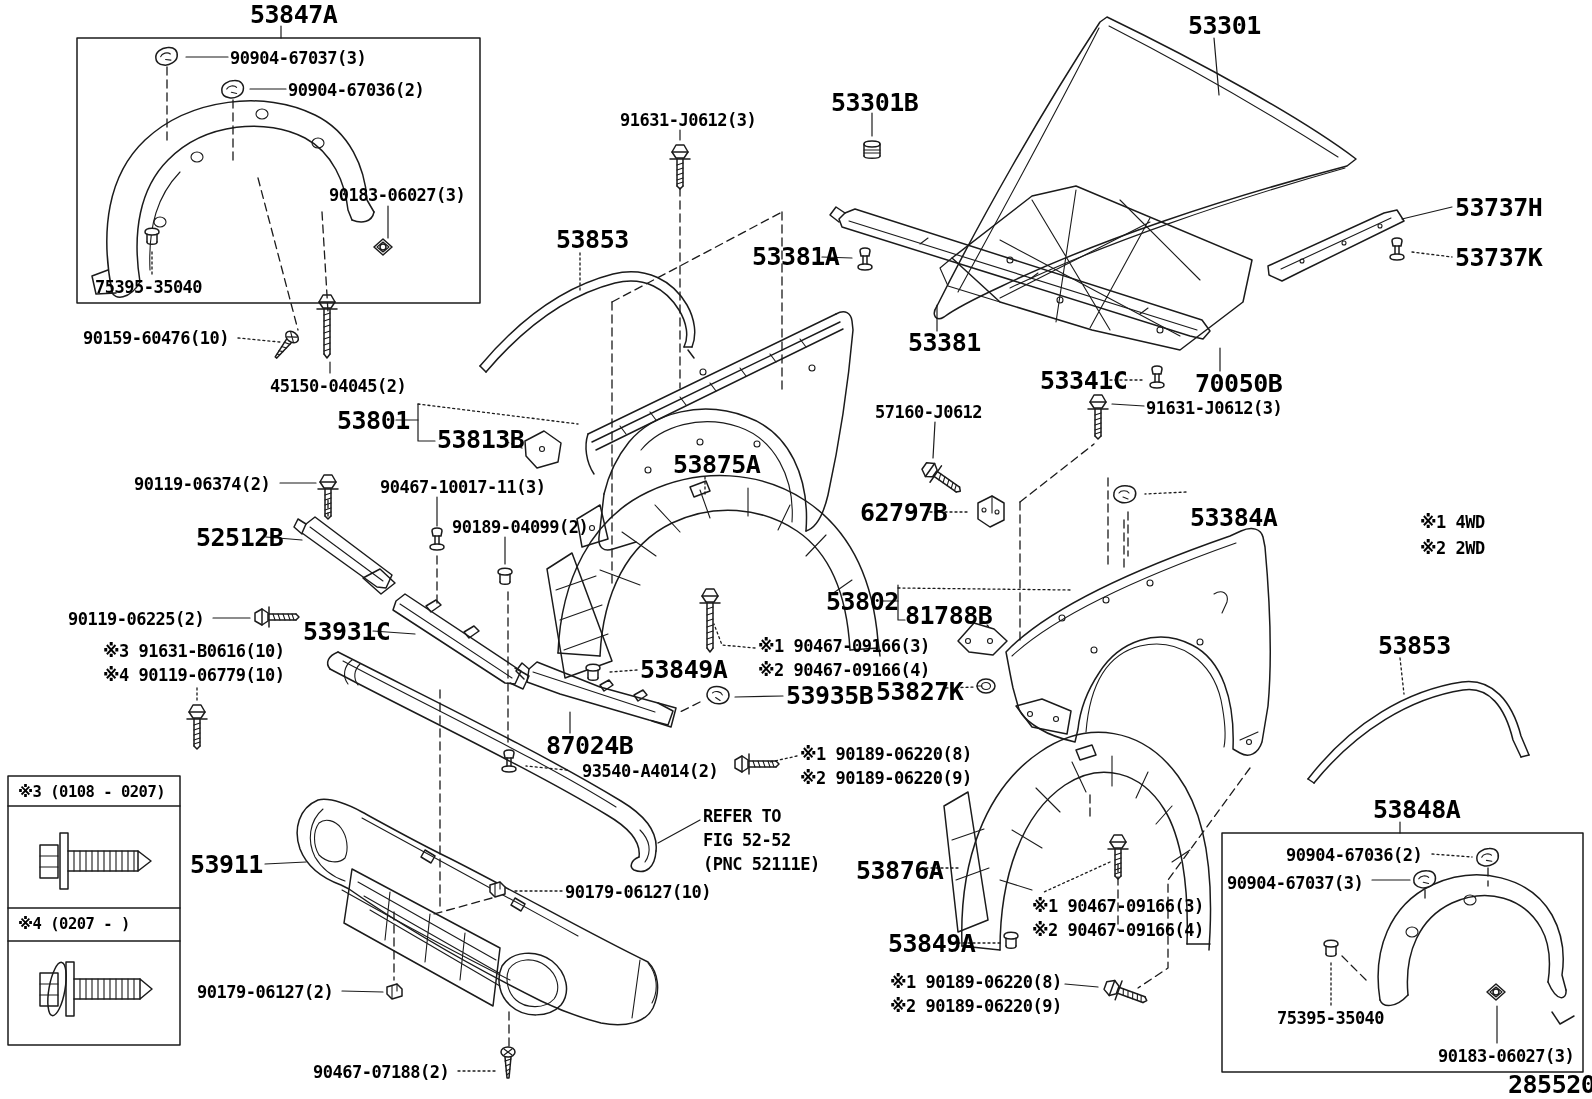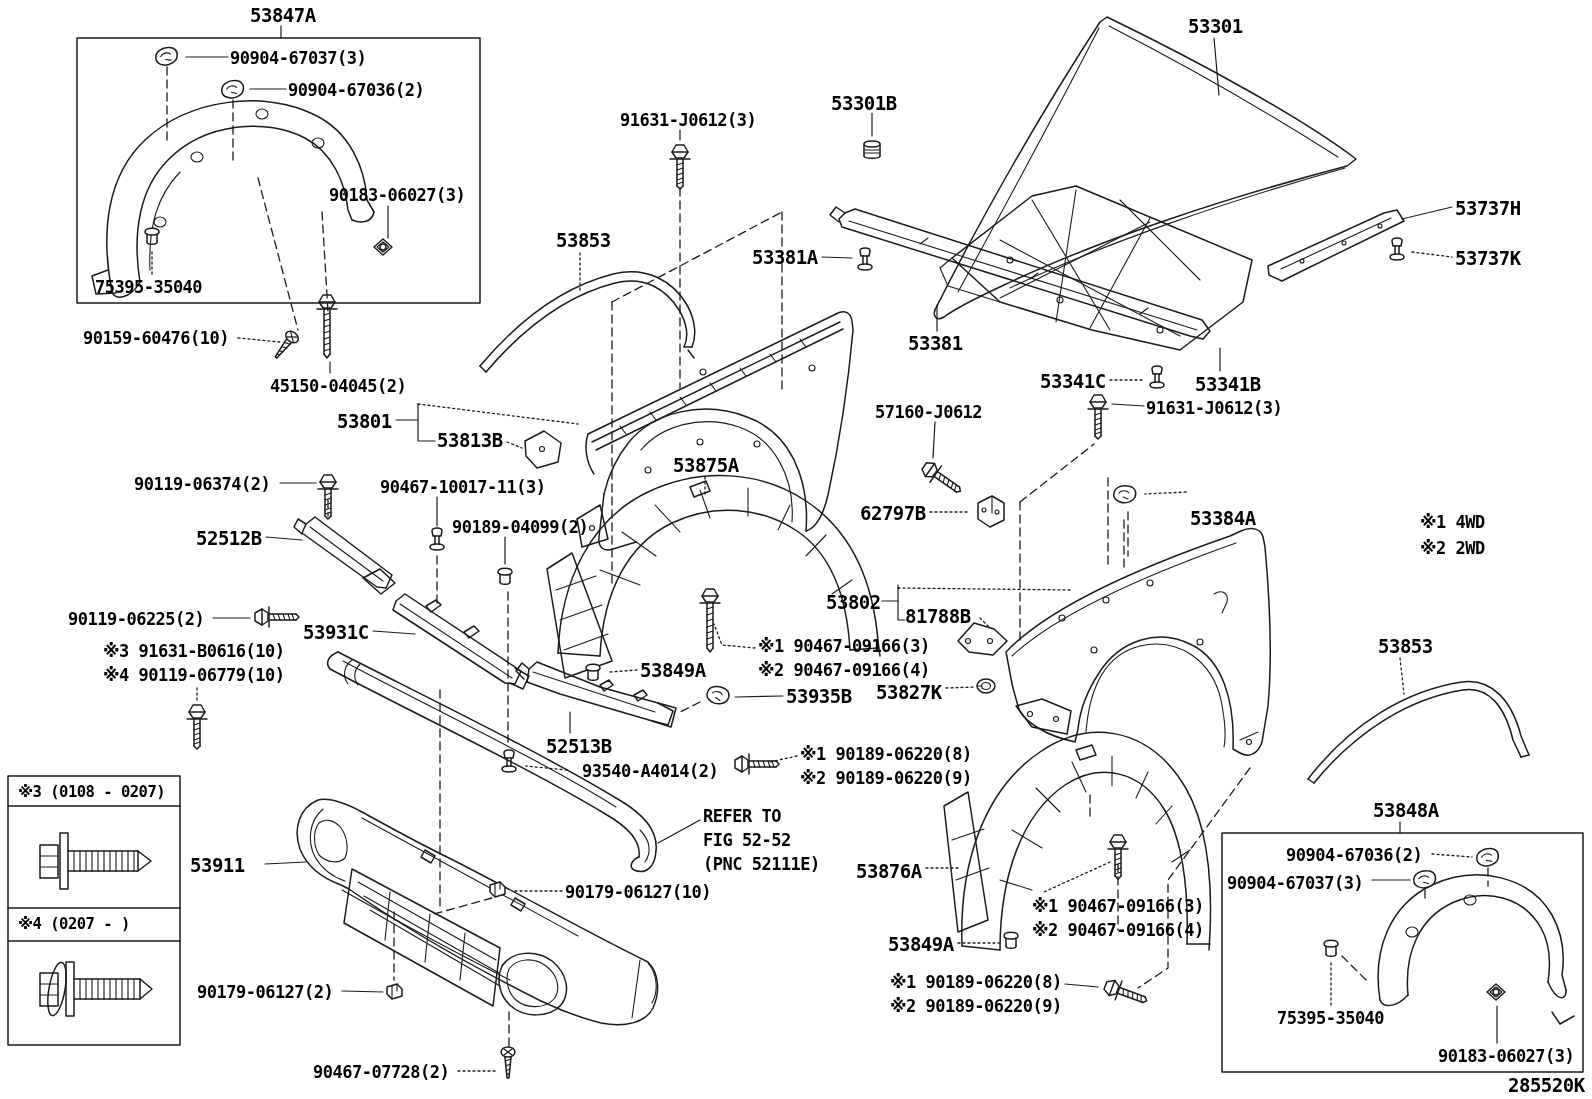--- a/index.html
+++ b/index.html
@@ -8,21 +8,21 @@
   svg{position:absolute;left:0;top:0;}
   svg path,svg line,svg circle,svg ellipse,svg rect,svg polyline,svg polygon{
       stroke:#1b1b1b;fill:none;stroke-width:1.5;stroke-linecap:round;stroke-linejoin:round;}
   svg .wf{fill:#fff;}
   svg .dl{stroke-dasharray:8 5;stroke-width:1.3;}   
   svg .dt{stroke-dasharray:2 3;stroke-width:1.3;}   
   svg .ld{stroke-width:1.2;}                        
   svg .thin{stroke-width:1.1;}
   .lbl{position:absolute;white-space:nowrap;color:#000;
        font:bold 17px/20px "DejaVu Sans Mono","DejaVu Sans",monospace;letter-spacing:-0.5px;}
-  .pn{font-size:19px;line-height:22px;}
+  .pn{font-size:25px;line-height:22px;}
   .sm{font-size:15.5px;line-height:19px;}
 </style>
 </head>
 <body>
 
 <div class="stage">
 
 <svg width="1592" height="1099" viewBox="0 0 1592 1099">
 <defs>
   <g id="boltv">
@@ -431,21 +431,21 @@
 <div class="lbl pn" style="left:437px;top:429px">53813B</div>
 <div class="lbl" style="left:620px;top:110px">91631-J0612(3)</div>
 <div class="lbl pn" style="left:556px;top:229px">53853</div>
 <div class="lbl pn" style="left:831px;top:92px">53301B</div>
 <div class="lbl pn" style="left:1188px;top:15px">53301</div>
 <div class="lbl pn" style="left:752px;top:246px">53381A</div>
 <div class="lbl pn" style="left:908px;top:332px">53381</div>
 <div class="lbl pn" style="left:1455px;top:197px">53737H</div>
 <div class="lbl pn" style="left:1455px;top:247px">53737K</div>
 <div class="lbl pn" style="left:1040px;top:370px">53341C</div>
-<div class="lbl pn" style="left:1195px;top:373px">53341B</div>
+<div class="lbl pn" style="left:1195px;top:373px">70050B</div>
 <div class="lbl" style="left:1146px;top:398px">91631-J0612(3)</div>
 <div class="lbl" style="left:875px;top:402px">57160-J0612</div>
 <div class="lbl pn" style="left:1190px;top:507px">53384A</div>
 <div class="lbl pn" style="left:860px;top:502px">62797B</div>
 <div class="lbl" style="left:1420px;top:512px">※1  4WD</div>
 <div class="lbl" style="left:1420px;top:538px">※2  2WD</div>
 <div class="lbl" style="left:134px;top:474px">90119-06374(2)</div>
 <div class="lbl" style="left:380px;top:477px">90467-10017-11(3)</div>
 <div class="lbl pn" style="left:196px;top:527px">52512B</div>
 <div class="lbl" style="left:452px;top:517px">90189-04099(2)</div>
@@ -454,38 +454,38 @@
 <div class="lbl pn" style="left:303px;top:621px">53931C</div>
 <div class="lbl" style="left:103px;top:641px">※3 91631-B0616(10)</div>
 <div class="lbl" style="left:103px;top:665px">※4 90119-06779(10)</div>
 <div class="lbl pn" style="left:826px;top:591px">53802</div>
 <div class="lbl pn" style="left:905px;top:605px">81788B</div>
 <div class="lbl" style="left:758px;top:636px">※1 90467-09166(3)</div>
 <div class="lbl" style="left:758px;top:660px">※2 90467-09166(4)</div>
 <div class="lbl pn" style="left:640px;top:659px">53849A</div>
 <div class="lbl pn" style="left:876px;top:681px">53827K</div>
 <div class="lbl pn" style="left:786px;top:685px">53935B</div>
-<div class="lbl pn" style="left:546px;top:735px">52513B</div>
+<div class="lbl pn" style="left:546px;top:735px">87024B</div>
 <div class="lbl" style="left:582px;top:761px">93540-A4014(2)</div>
 <div class="lbl" style="left:800px;top:744px">※1 90189-06220(8)</div>
 <div class="lbl" style="left:800px;top:768px">※2 90189-06220(9)</div>
 <div class="lbl pn" style="left:1378px;top:635px">53853</div>
 <div class="lbl" style="left:703px;top:806px">REFER TO</div>
 <div class="lbl" style="left:703px;top:830px">FIG 52-52</div>
 <div class="lbl" style="left:703px;top:854px">(PNC 52111E)</div>
 <div class="lbl pn" style="left:190px;top:854px">53911</div>
 <div class="lbl" style="left:565px;top:882px">90179-06127(10)</div>
 <div class="lbl pn" style="left:856px;top:860px">53876A</div>
 <div class="lbl" style="left:1032px;top:896px">※1 90467-09166(3)</div>
 <div class="lbl" style="left:1032px;top:920px">※2 90467-09166(4)</div>
 <div class="lbl pn" style="left:888px;top:933px">53849A</div>
 <div class="lbl" style="left:890px;top:972px">※1 90189-06220(8)</div>
 <div class="lbl" style="left:890px;top:996px">※2 90189-06220(9)</div>
 <div class="lbl" style="left:197px;top:982px">90179-06127(2)</div>
-<div class="lbl" style="left:313px;top:1062px">90467-07728(2)</div>
+<div class="lbl" style="left:313px;top:1062px">90467-07188(2)</div>
 <div class="lbl pn" style="left:1373px;top:799px">53848A</div>
 <div class="lbl" style="left:1286px;top:845px">90904-67036(2)</div>
 <div class="lbl" style="left:1227px;top:873px">90904-67037(3)</div>
 <div class="lbl" style="left:1277px;top:1008px">75395-35040</div>
 <div class="lbl" style="left:1438px;top:1046px">90183-06027(3)</div>
 <div class="lbl pn" style="left:1508px;top:1074px">285520K</div>
 <div class="lbl sm" style="left:18px;top:783px">※3 (0108 - 0207)</div>
 <div class="lbl sm" style="left:18px;top:915px">※4 (0207 -      )</div>
 
 </div>

